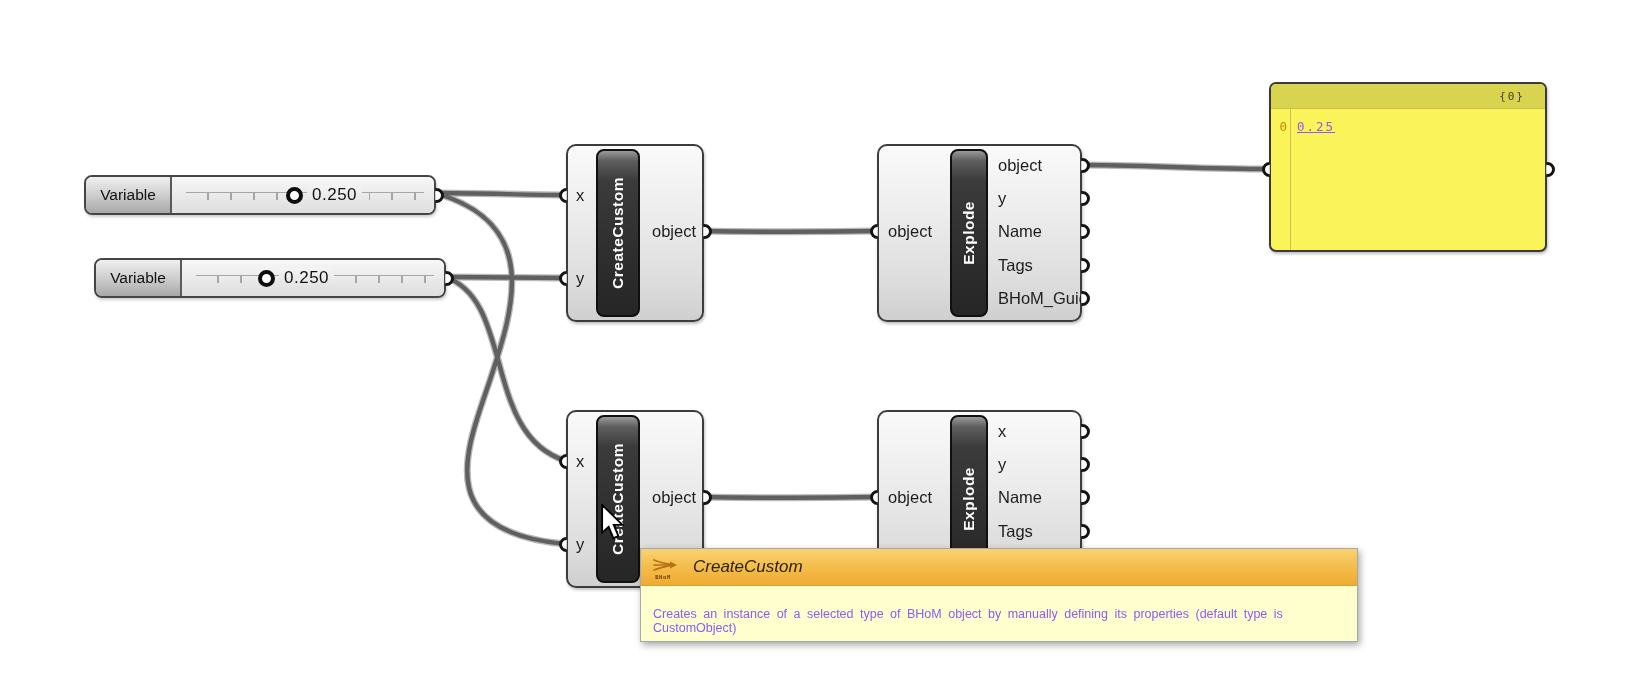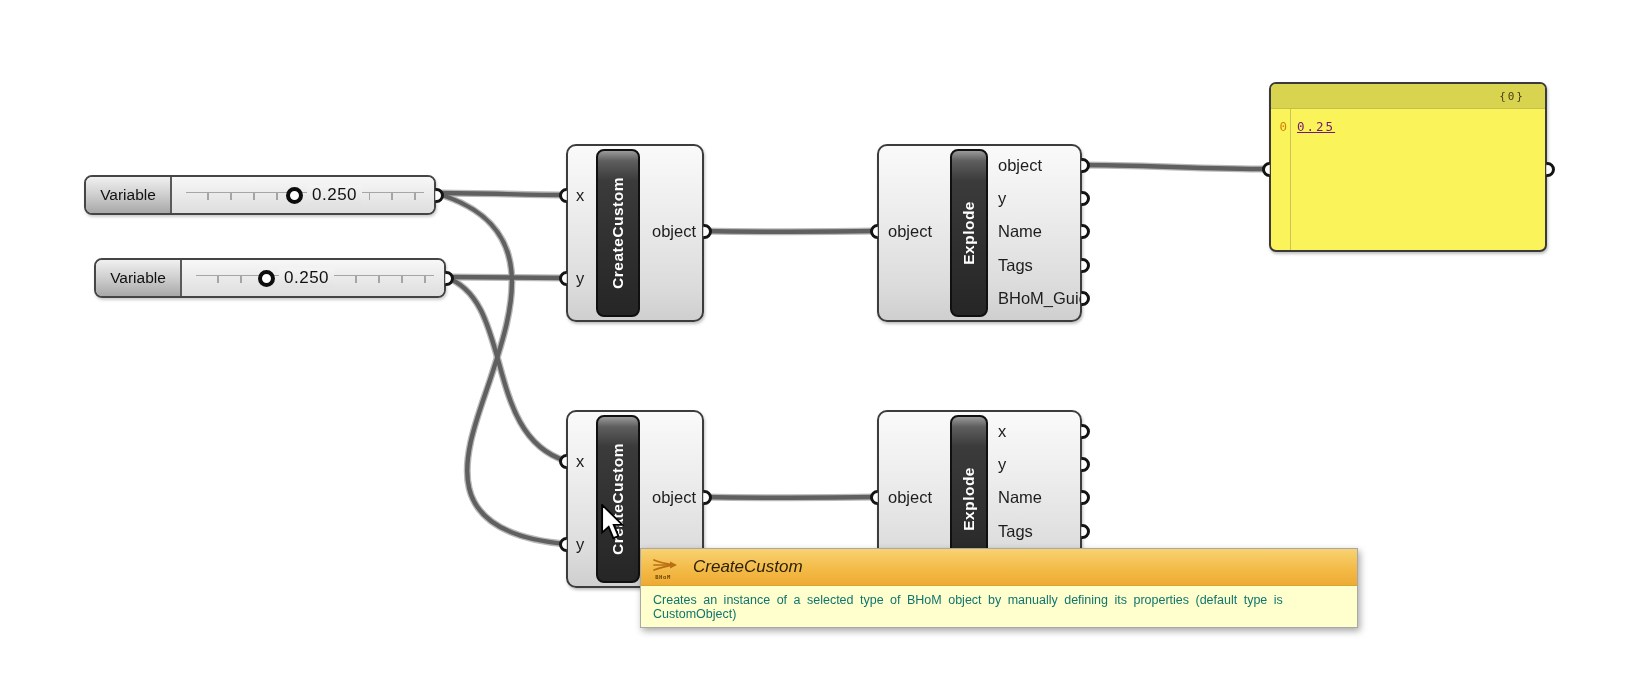--- a/index.html
+++ b/index.html
@@ -44,30 +44,30 @@
   .panel{position:absolute;z-index:2;border:2px solid #3a3a3a;border-radius:7px;background:#faf45a;
         box-shadow:1px 2px 3px rgba(0,0,0,.25);}
   .panel-header{height:24px;background:#d9d44f;border-bottom:1px solid #c4bf49;border-radius:5px 5px 0 0;
         display:flex;align-items:center;justify-content:flex-end;padding-right:20px;
         font-family:"DejaVu Sans Mono",monospace;font-size:11px;letter-spacing:2px;color:#4a3d15;}
   .panel-body{position:relative;height:calc(100% - 25px);}
   .panel-gutter-line{position:absolute;left:19px;top:0;bottom:0;width:1px;background:#c9c356;}
   .panel-row{position:absolute;top:8px;left:0;right:0;height:20px;line-height:20px;
         font-family:"DejaVu Sans Mono",monospace;font-size:12.5px;}
   .panel-index{position:absolute;left:0;width:16px;text-align:right;color:#d08200;}
-  .panel-value{position:absolute;left:26px;color:#701a75;letter-spacing:2px;text-decoration:underline;}
+  .panel-value{position:absolute;left:26px;color:#8b5cf6;letter-spacing:2px;text-decoration:underline;}
 
   
   .tooltip{position:absolute;z-index:10;width:716px;border:1px solid #a8a8a8;background:#fffecd;
         box-shadow:2px 3px 7px rgba(0,0,0,.35);}
   .tt-header{height:36px;display:flex;align-items:center;
         background:linear-gradient(180deg,#f9d272 0%,#f3bb48 55%,#eeab33 100%);
         border-bottom:1px solid #dba32f;padding:0 10px;}
   .tt-title{font-style:italic;font-size:17px;color:#2a1f08;margin-left:14px;}
-  .tt-desc{padding:7px 12px 6px 12px;font-size:12.5px;color:#0f766e;word-spacing:3px;}
+  .tt-desc{padding:21px 12px 6px 12px;font-size:12.5px;color:#8b5cf6;word-spacing:3px;}
   .tt-status{margin:2px 10px 9px 10px;border:1px solid #92926e;background:#eef1bf;
         padding:3px 9px;font-family:"DejaVu Sans Mono",monospace;font-size:12px;
         letter-spacing:.5px;color:#222;}
 
   .cursor{position:absolute;z-index:20;}
 </style>
 </head>
 <body>
 
 <div id="canvas">

